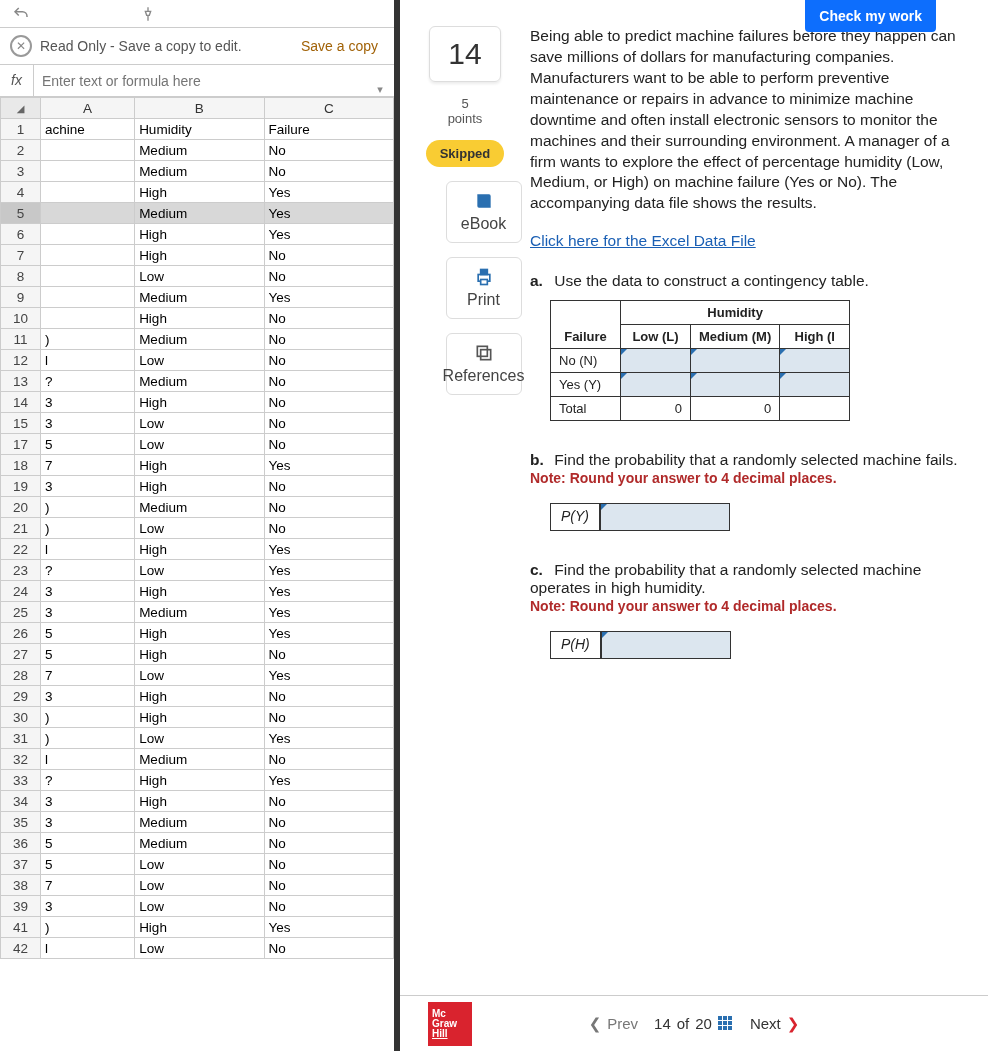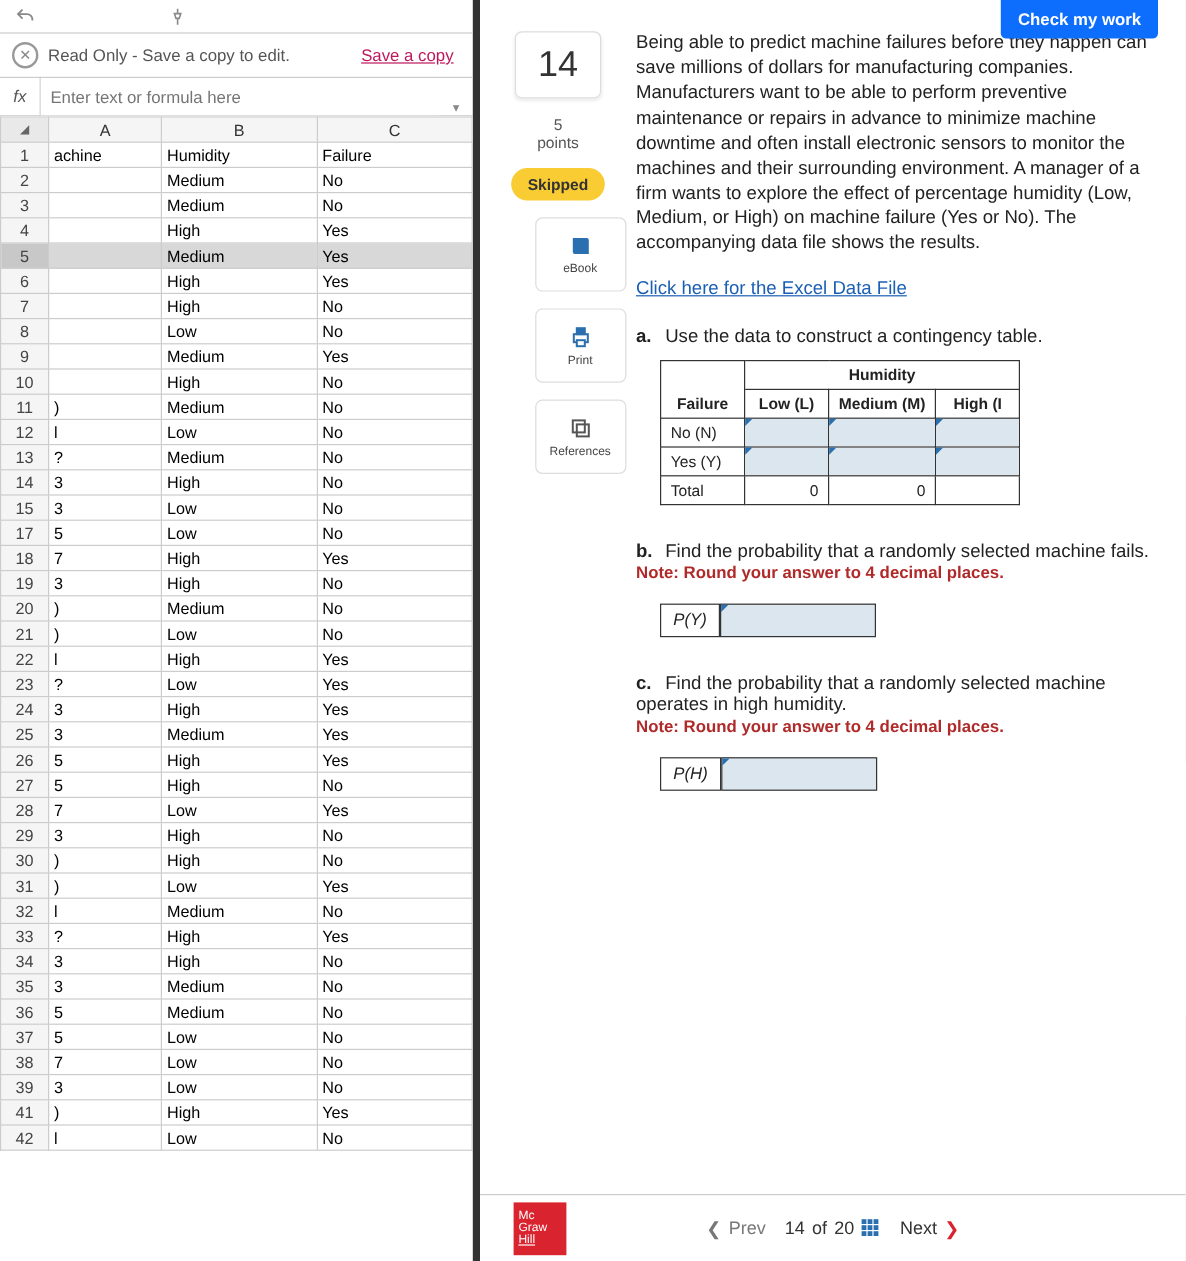--- a/index.html
+++ b/index.html
@@ -6,47 +6,47 @@
 body { background:#e8e8e8; display:flex; width:988px; height:1051px; overflow:hidden; }
 
 
 .left-pane { width:400px; background:#fff; display:flex; flex-direction:column; border-right:6px solid #333; }
 .top-icons { height:28px; display:flex; align-items:center; padding:0 12px; border-bottom:1px solid #ccc; color:#888;}
 .top-icons svg { margin-right:110px; }
 
 .ro-bar { display:flex; align-items:center; padding:6px 10px; border-bottom:1px solid #ccc; }
 .ro-close { width:22px; height:22px; border:2px solid #999; border-radius:50%; display:flex; align-items:center; justify-content:center; color:#888; font-size:12px; margin-right:8px;}
 .ro-text { flex:1; font-size:14px; color:#555; line-height:1.2;}
-.ro-btn { font-size:14px; color:#be185d; padding:4px 6px; white-space:nowrap;text-decoration:underline; }
+.ro-btn { font-size:14px; color:#a16207; padding:4px 6px; white-space:nowrap; }
 
 .fx-bar { display:flex; align-items:flex-end; border-bottom:1px solid #ccc; height:32px;}
 .fx-label { width:34px; text-align:center; font-style:italic; color:#555; border-right:1px solid #ccc; line-height:32px; font-size:14px;}
 .fx-input { flex:1; border:none; padding:0 8px; font-size:14px; color:#999; height:100%; outline:none;}
 .fx-chev { width:28px; text-align:center; color:#888; font-size:11px;}
 
 .sheet { flex:1; overflow:auto; }
 table.ss { border-collapse:collapse; width:100%; font-size:13.5px; }
 table.ss th, table.ss td { border:1px solid #ccc; height:21px; padding:0 4px; text-align:left; white-space:nowrap;}
 table.ss th { background:#f5f5f5; font-weight:normal; text-align:center; color:#333;}
 table.ss th.corner { background:#e9e9e9; font-size:10px; color:#666;}
 table.ss td.rownum { background:#f5f5f5; text-align:center; color:#444; width:34px;}
 tr.selrow td { background:#d8d8d8;}
 tr.selrow td.rownum { background:#c8c8c8;}
 .col-a{width:80px;} .col-b{width:110px;} .col-c{width:110px;}
 
 
 .right-pane { flex:1; background:#fff; position:relative; display:flex; flex-direction:column; }
-.check-btn { position:absolute; top:0; right:23px; background:#0d6efd; color:#fff; font-size:14px; font-weight:bold; padding:8px 14px; border-radius:0 0 4px 4px;}
+.check-btn { position:absolute; top:0; right:52px; background:#0d6efd; color:#fff; font-size:14px; font-weight:bold; padding:8px 14px; border-radius:0 0 4px 4px;}
 
 .q-body { display:flex; padding:26px 20px 0 20px; flex:1; overflow:hidden;}
 .q-side { width:90px; display:flex; flex-direction:column; align-items:center; gap:14px; }
 .q-num { border:1px solid #ddd; border-radius:6px; padding:10px 18px; font-size:30px; font-weight:500; color:#333; box-shadow:0 2px 3px rgba(0,0,0,.08);}
 .pts { text-align:center; font-size:13px; color:#555;}
 .skip-pill { background:#f9cc33; color:#333; font-size:13px; font-weight:bold; padding:6px 14px; border-radius:16px;}
-.tool { border:1px solid #ddd; border-radius:6px; width:76px; height:62px; display:flex; flex-direction:column; align-items:center; justify-content:center; font-size:10px; color:#444; gap:4px;margin-left:37px;}
+.tool { border:1px solid #ddd; border-radius:6px; width:76px; height:62px; display:flex; flex-direction:column; align-items:center; justify-content:center; font-size:16px; color:#444; gap:4px;margin-left:37px;}
 .tool svg { width:20px; height:20px;}
 
 .q-main { flex:1; padding-left:20px; font-size:15.5px; color:#222; overflow-y:auto; }
 .passage { line-height:1.35; margin-bottom:18px;}
 .excel-link { color:#1a5fb4; text-decoration:underline; display:inline-block; margin-bottom:22px; }
 .part { margin-bottom:30px;}
 .part .lbl { display:inline-block; width:20px; font-weight:bold;}
 .note { color:#b02a2a; font-weight:bold; font-size:14px;}
 
 
@@ -57,21 +57,21 @@
 table.ct td.inputcell { background:#dce6ef; position:relative;}
 table.ct td.inputcell::before{content:""; position:absolute; top:0; left:0; border-top:6px solid #2a6fb0; border-right:6px solid transparent;}
 
 .ans-row { display:flex; margin-left:20px; margin-top:16px;}
 .ans-row .cap { border:1px solid #333; padding:4px 10px; font-style:italic; font-size:14px; background:#fff;}
 .ans-row .field { border:1px solid #333; background:#dce6ef; width:130px; height:28px; position:relative;}
 .ans-row .field::before{content:""; position:absolute; top:0; left:0; border-top:6px solid #2a6fb0; border-right:6px solid transparent;}
 
 
 .bottom-nav { height:56px; border-top:1px solid #ccc; display:flex; align-items:center; justify-content:space-between; padding:0 28px; font-size:15px;}
-.logo-box { width:44px; height:44px; background:#d9232e; color:#fff; font-size:10px; font-weight:normal; display:flex; flex-direction:column; justify-content:center; padding-left:4px; line-height:1;}
+.logo-box { width:44px; height:44px; background:#d9232e; color:#fff; font-size:10px; font-weight:bold; display:flex; flex-direction:column; justify-content:center; padding-left:4px; line-height:1;}
 .nav-center { display:flex; align-items:center; gap:16px; color:#333;}
 .nav-link { display:flex; align-items:center; gap:6px; color:#333; }
 .nav-link.dim{color:#777;}
 .nav-page { display:flex; align-items:center; gap:6px;}
 .grid-ico{display:inline-block;width:16px;height:16px;}
 .grid-ico span{display:block;float:left;width:4px;height:4px;background:#2a6fb0;margin:0.5px;}
 </style>
 </head>
 <body>
 

